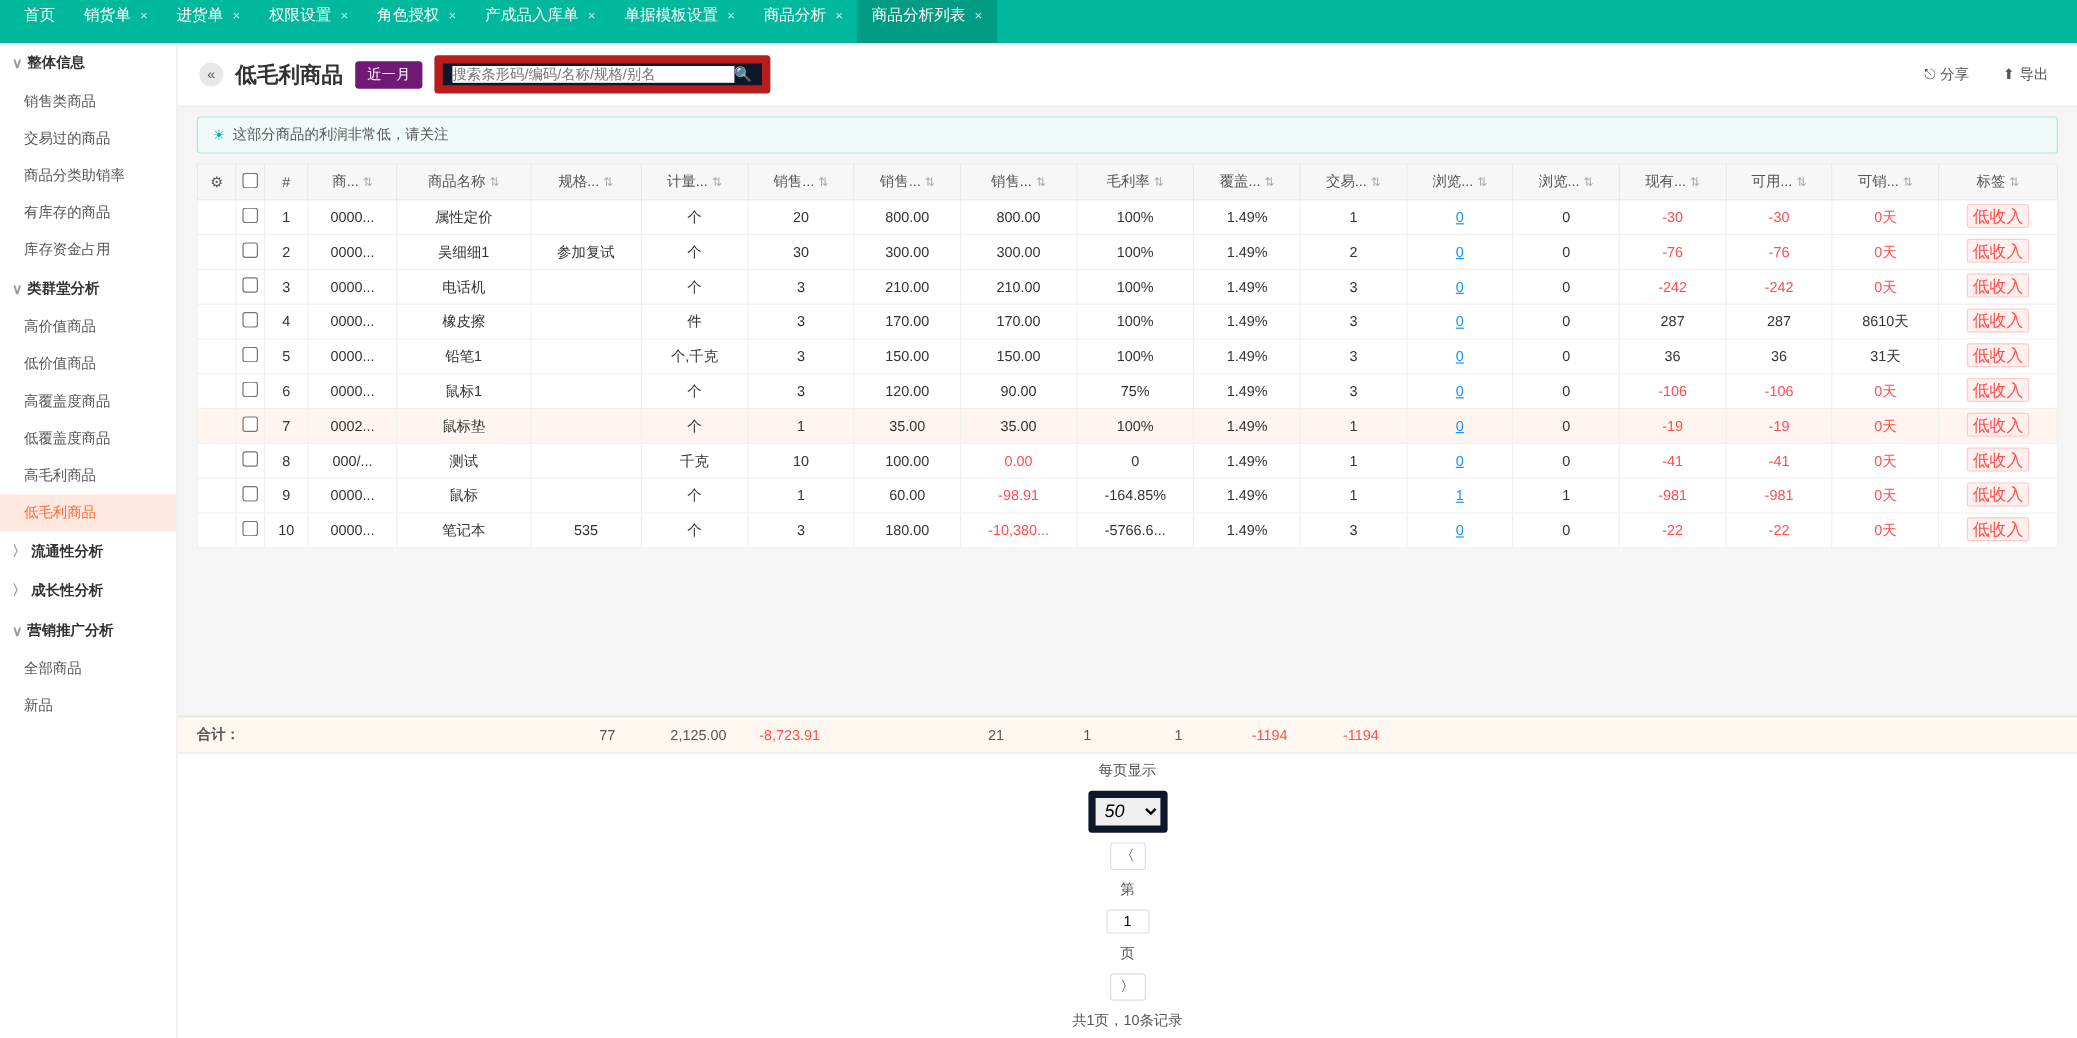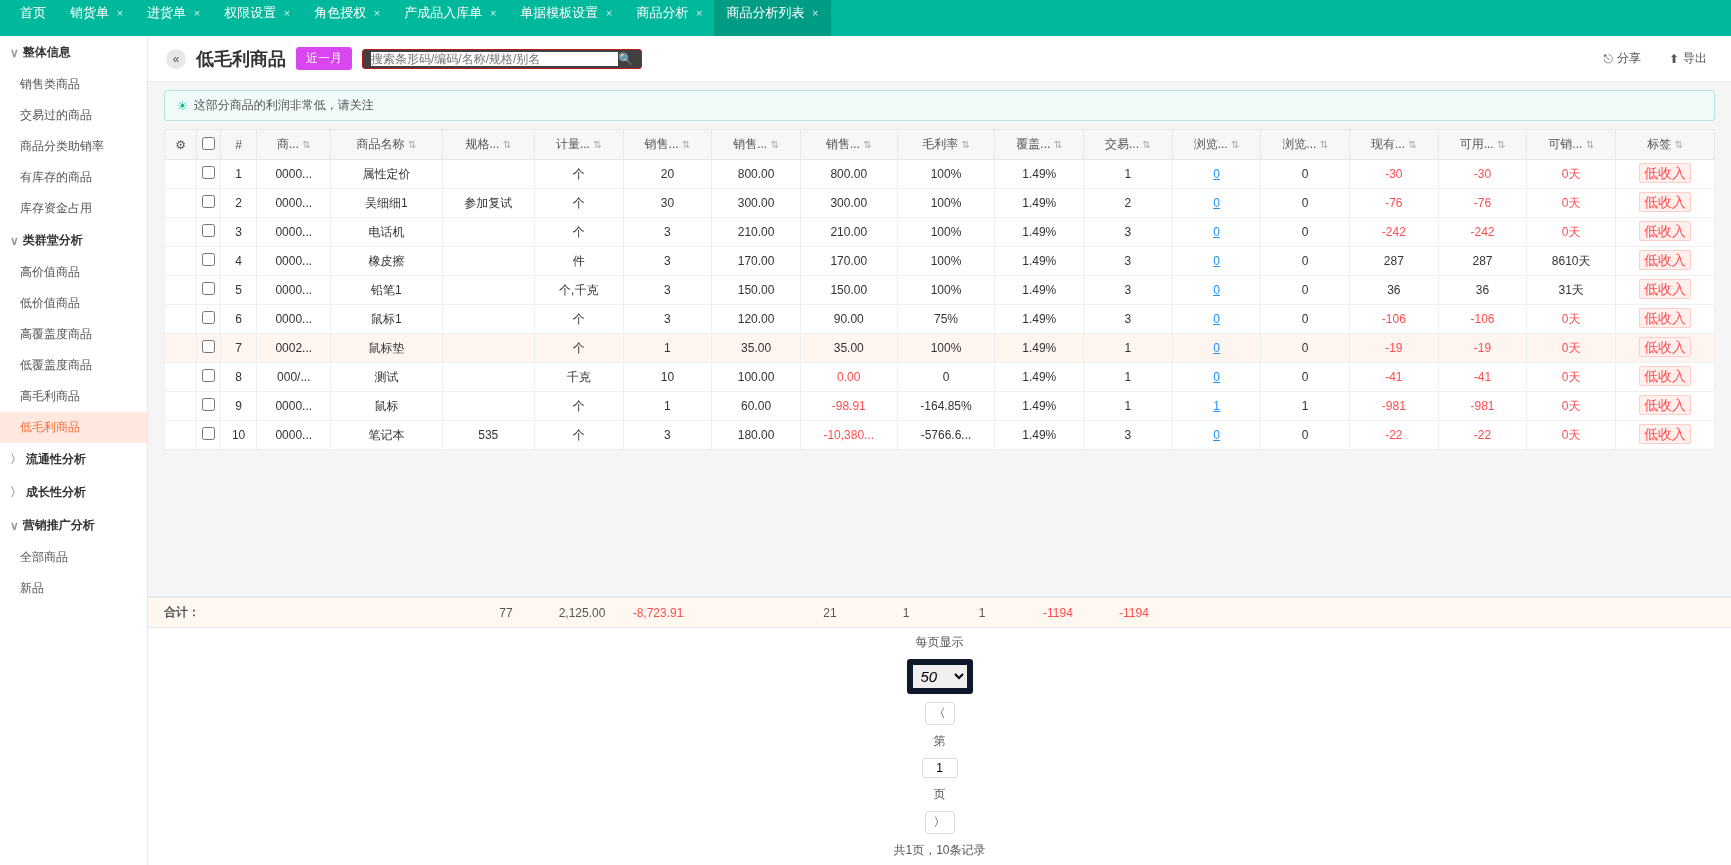--- a/index.html
+++ b/index.html
@@ -74,35 +74,35 @@
       background: #fff;
       border-bottom: 1px solid #e8e8e8;
       gap: 10px;
     }
     .page-title {
       font-size: 18px;
       font-weight: bold;
       color: #333;
     }
     .period-btn {
-      background: #d946ef;
+      background: #701a75;
       color: #fff;
       border: none;
       border-radius: 3px;
       padding: 3px 10px;
       font-size: 12px;
       cursor: pointer;
     }
     .search-box {
       display: flex;
       align-items: center;
-      border: 1px solid #b91c1c;
+      border: 7px solid #b91c1c;
       border-radius: 3px;
       padding: 2px 8px;
-      background: #404040;
+      background: #0f172a;
       flex: 1;
       max-width: 280px;
     }
     .search-box input {
       border: none;
       outline: none;
       font-size: 12px;
       width: 100%;
       color: #999;
     }

